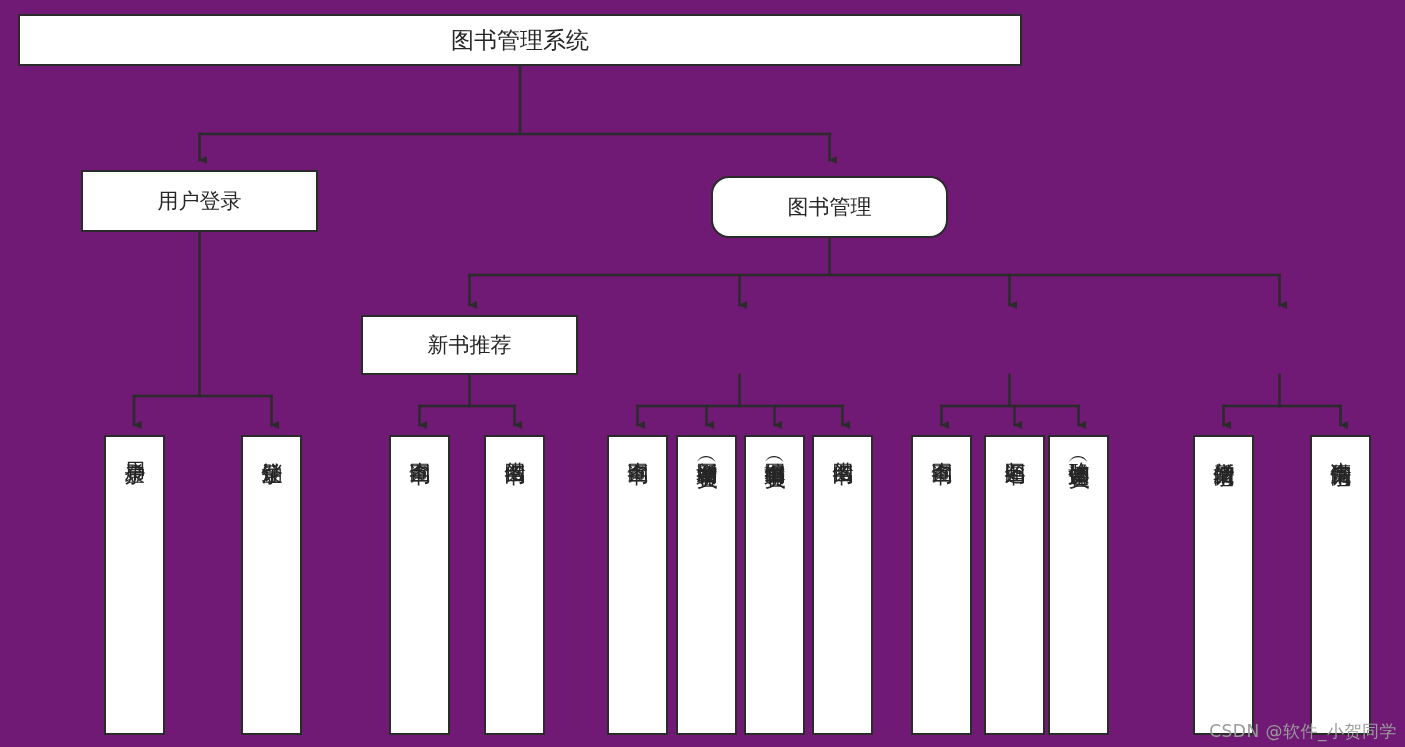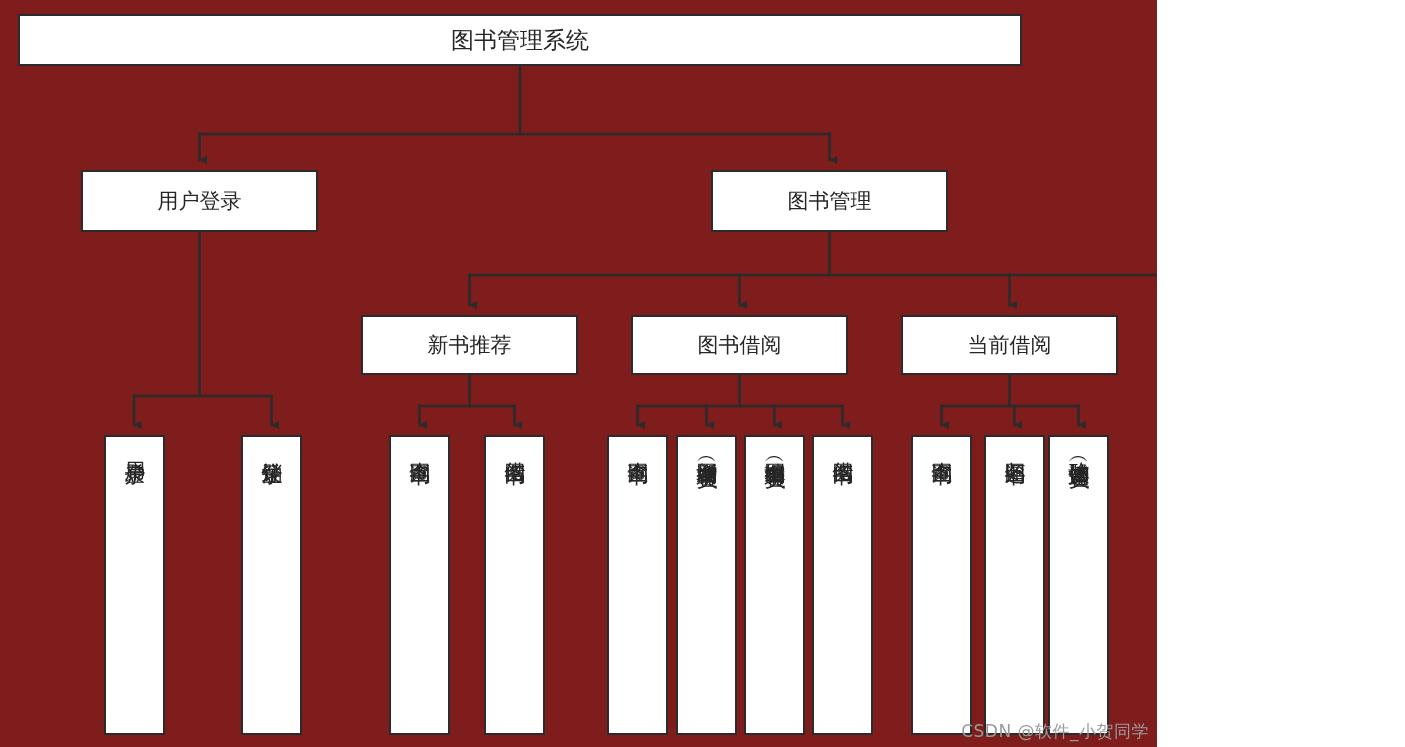--- a/index.html
+++ b/index.html
@@ -6,23 +6,23 @@
   html, body {
     margin: 0;
     padding: 0;
     background: #ffffff;
   }
   body {
     font-family: "DejaVu Sans", "Liberation Sans", sans-serif;
   }
   #diagram-root {
     position: relative;
-    width: 1157px;
+    width: 1405px;
     height: 747px;
-    background: #7f1d1d;
+    background: #701a75;
     overflow: hidden;
   }
   #edges-layer {
     position: absolute;
     left: 0;
     top: 0;
     width: 1405px;
     height: 747px;
     pointer-events: none;
   }
@@ -139,33 +139,27 @@
     </g>
   </svg>
 
   <div class="node level-0" style="left:18px; top:14px; width:1004px; height:52px;">
     <span class="htext">图书管理系统</span>
   </div>
 
   <div class="node level-1" style="left:81px; top:170px; width:237px; height:62px;">
     <span class="htext">用户登录</span>
   </div>
-  <div class="node level-1" style="left:711px; top:170px; width:237px; height:62px;">
+  <div class="node level-1" style="left:711px; top:176px; width:237px; height:62px;border-radius:18px;">
     <span class="htext">图书管理</span>
   </div>
 
   <div class="node level-2" style="left:361px; top:315px; width:217px; height:60px;">
     <span class="htext">新书推荐</span>
   </div>
-  <div class="node level-2" style="left:631px; top:315px; width:217px; height:60px;">
-    <span class="htext">图书借阅</span>
-  </div>
-  <div class="node level-2" style="left:901px; top:315px; width:217px; height:60px;">
-    <span class="htext">当前借阅</span>
-  </div>
 
   <div class="node leaf" style="left:104px; top:435px; width:61px; height:300px;">
     <span class="vtext">用户登录</span>
   </div>
   <div class="node leaf" style="left:241px; top:435px; width:61px; height:300px;">
     <span class="vtext">注销登录</span>
   </div>
 
   <div class="node leaf" style="left:389px; top:435px; width:61px; height:300px;">
     <span class="vtext">查询图书</span>

